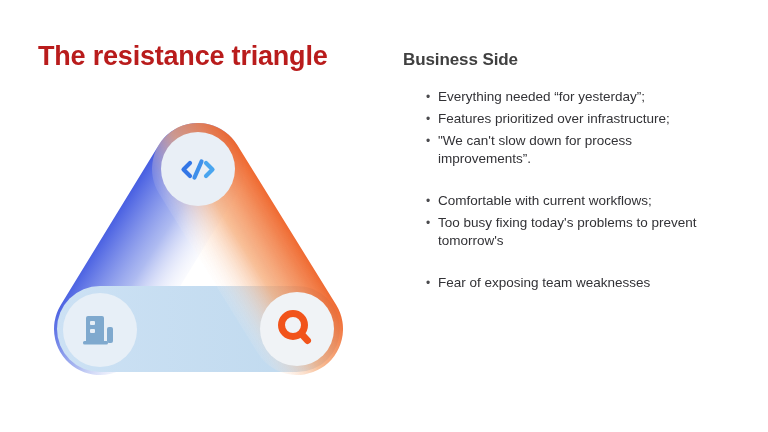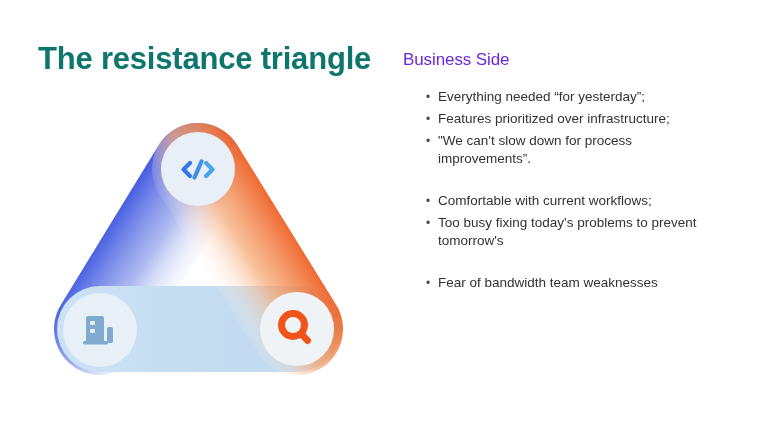--- a/index.html
+++ b/index.html
@@ -5,30 +5,30 @@
   html,body{margin:0;padding:0;}
   body{
     width:768px;height:432px;background:#ffffff;overflow:hidden;
     font-family:"Liberation Sans","DejaVu Sans",sans-serif;
     -webkit-font-smoothing:antialiased;
   }
   .slide{position:relative;width:768px;height:432px;background:#ffffff;}
 
   .title{
     position:absolute;left:38px;top:42px;
-    font-size:31px;font-weight:700;letter-spacing:-0.2px;
-    color:#0f766e;line-height:1.1;
+    font-size:27px;font-weight:700;letter-spacing:-0.2px;
+    color:#b91c1c;line-height:1.1;
   }
 
   .graphic{position:absolute;left:40px;top:103px;width:320px;height:300px;}
 
   .content{position:absolute;left:403px;top:48px;width:330px;}
   .section{margin-bottom:24px;}
   .section-heading{
-    font-size:17px;font-weight:400;color:#6d28d9;
+    font-size:17px;font-weight:700;color:#404040;
     line-height:24px;margin:0 0 6px 0;letter-spacing:-0.1px;
   }
   .bullets{list-style:none;margin:16px;padding:0;}
   .bullets li{
     position:relative;padding-left:19px;margin:0 0 4px 0;
     font-size:13.5px;color:#323236;line-height:18px;
   }
   .bullets li::before{
     content:"•";position:absolute;left:7px;top:0;
     color:#4A4A4E;font-size:12px;line-height:18px;
@@ -103,18 +103,18 @@
     <div class="section">
       <ul class="bullets">
         <li><span class="bullet-text">Comfortable with current workflows;</span></li>
         <li><span class="bullet-text">Too busy fixing today's problems to prevent
 tomorrow's</span></li>
       </ul>
     </div>
 
     <div class="section">
       <ul class="bullets">
-        <li><span class="bullet-text">Fear of bandwidth team weaknesses</span></li>
+        <li><span class="bullet-text">Fear of exposing team weaknesses</span></li>
       </ul>
     </div>
 
   </div>
 </div>
 
 </body></html>

